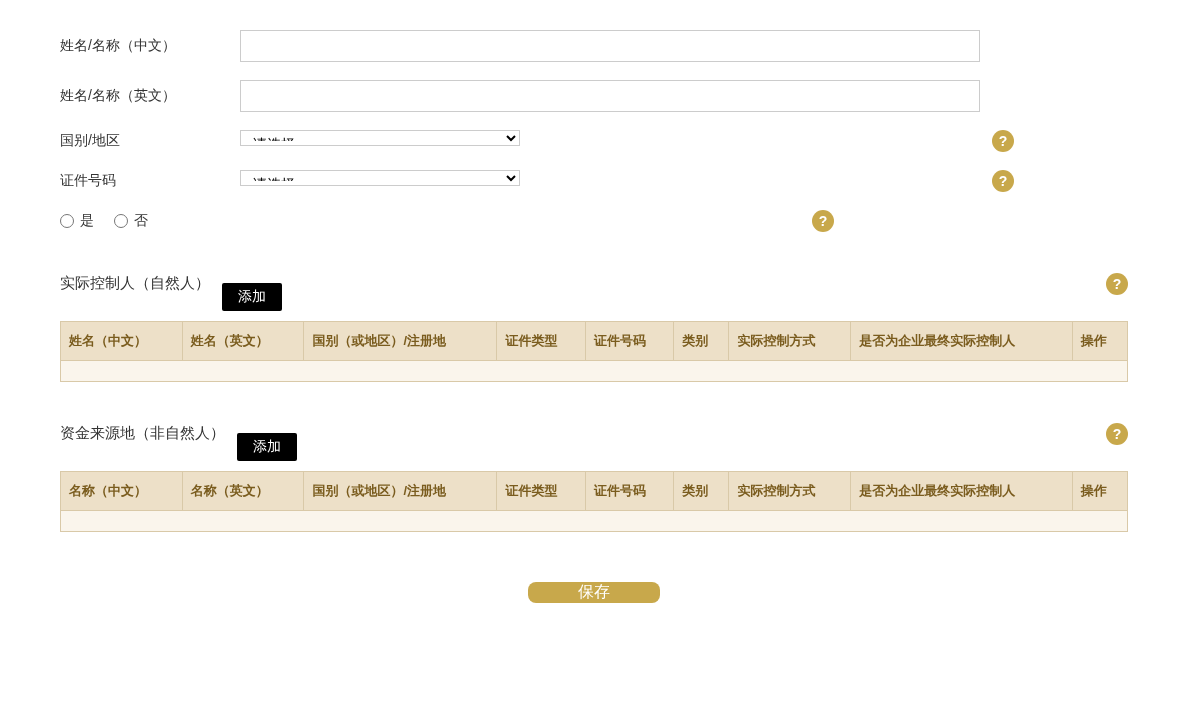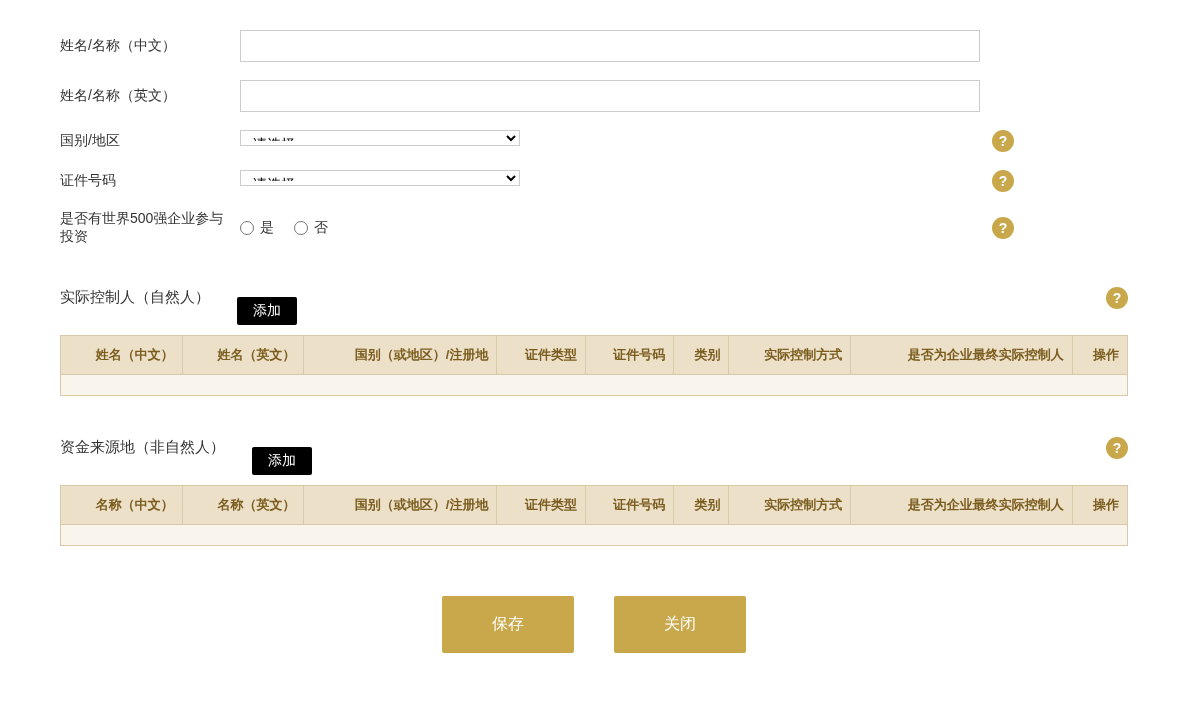--- a/index.html
+++ b/index.html
@@ -84,21 +84,21 @@
       width: 14px;
       height: 14px;
       cursor: pointer;
     }
 
     .section-header {
       display: flex;
       align-items: center;
       margin-top: 24px;
       margin-bottom: 10px;
-      gap: 27px;
+      gap: 12px;
     }
 
     .section-title {
       font-size: 15px;
       color: #333;
       font-weight: normal;
     }
 
     .add-btn {
       background: #000000;
@@ -121,21 +121,21 @@
       background: #f5ede0;
       margin-bottom: 20px;
     }
 
     .data-table th {
       background: #ede0c8;
       color: #7a5c1e;
       font-weight: bold;
       font-size: 13px;
       padding: 10px 8px;
-      text-align: right;
+      text-align: left;
       border: 1px solid #d9c9a8;
     }
 
     .data-table td {
       padding: 10px 8px;
       text-align: center;
       border: 1px solid #d9c9a8;
       background: #faf5ec;
     }
 
@@ -143,24 +143,24 @@
       display: flex;
       justify-content: center;
       gap: 40px;
       margin-top: 50px;
     }
 
     .action-btn {
       background: #c8a84b;
       color: #fff;
       border: none;
-      padding: 18px 50px;
+      padding: 0 50px;
       font-size: 16px;
       cursor: pointer;
-      border-radius: 2px;
+      border-radius: 8px;
       min-width: 120px;
     }
   </style>
 </head>
 <body>
 
 <div class="form-row">
   <label class="form-label">姓名/名称（中文）</label>
   <div class="form-control">
     <input type="text" value="" style="">
@@ -188,21 +188,20 @@
   <label class="form-label">证件号码</label>
   <div class="form-control">
     <select>
       <option value="">请选择</option>
     </select>
   </div>
   <div class="help-icon">?</div>
 </div>
 
 <div class="form-row">
-  <label class="form-label">是否有世界500强企业参与投资</label>
   <div class="form-control">
     <div class="radio-group">
       <label class="radio-item">
         <input type="radio" name="fortune500" value="yes" style="">
         <span>是</span>
       </label>
       <label class="radio-item">
         <input type="radio" name="fortune500" value="no" style="">
         <span>否</span>
       </label>
@@ -264,14 +263,13 @@
   </thead>
   <tbody>
     <tr>
       <td colspan="9"></td>
     </tr>
   </tbody>
 </table>
 
 <div class="bottom-actions">
   <button class="action-btn">保存</button>
-  <button class="action-btn">关闭</button>
 </div>
 
 </body></html>

